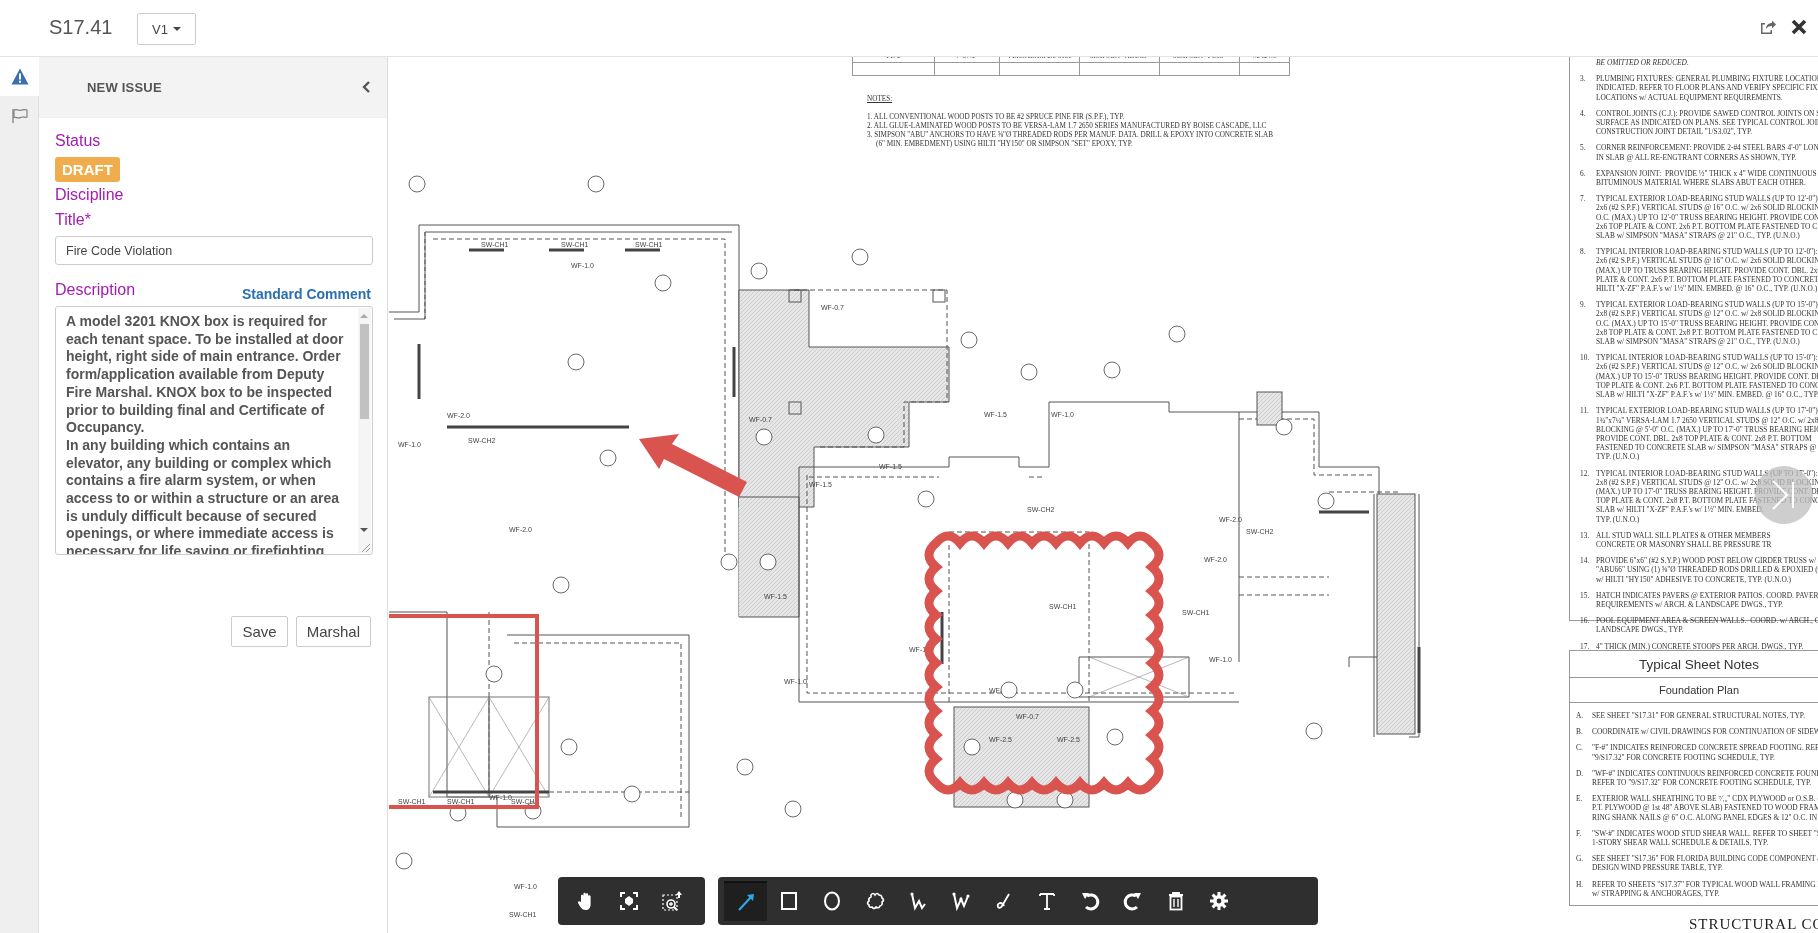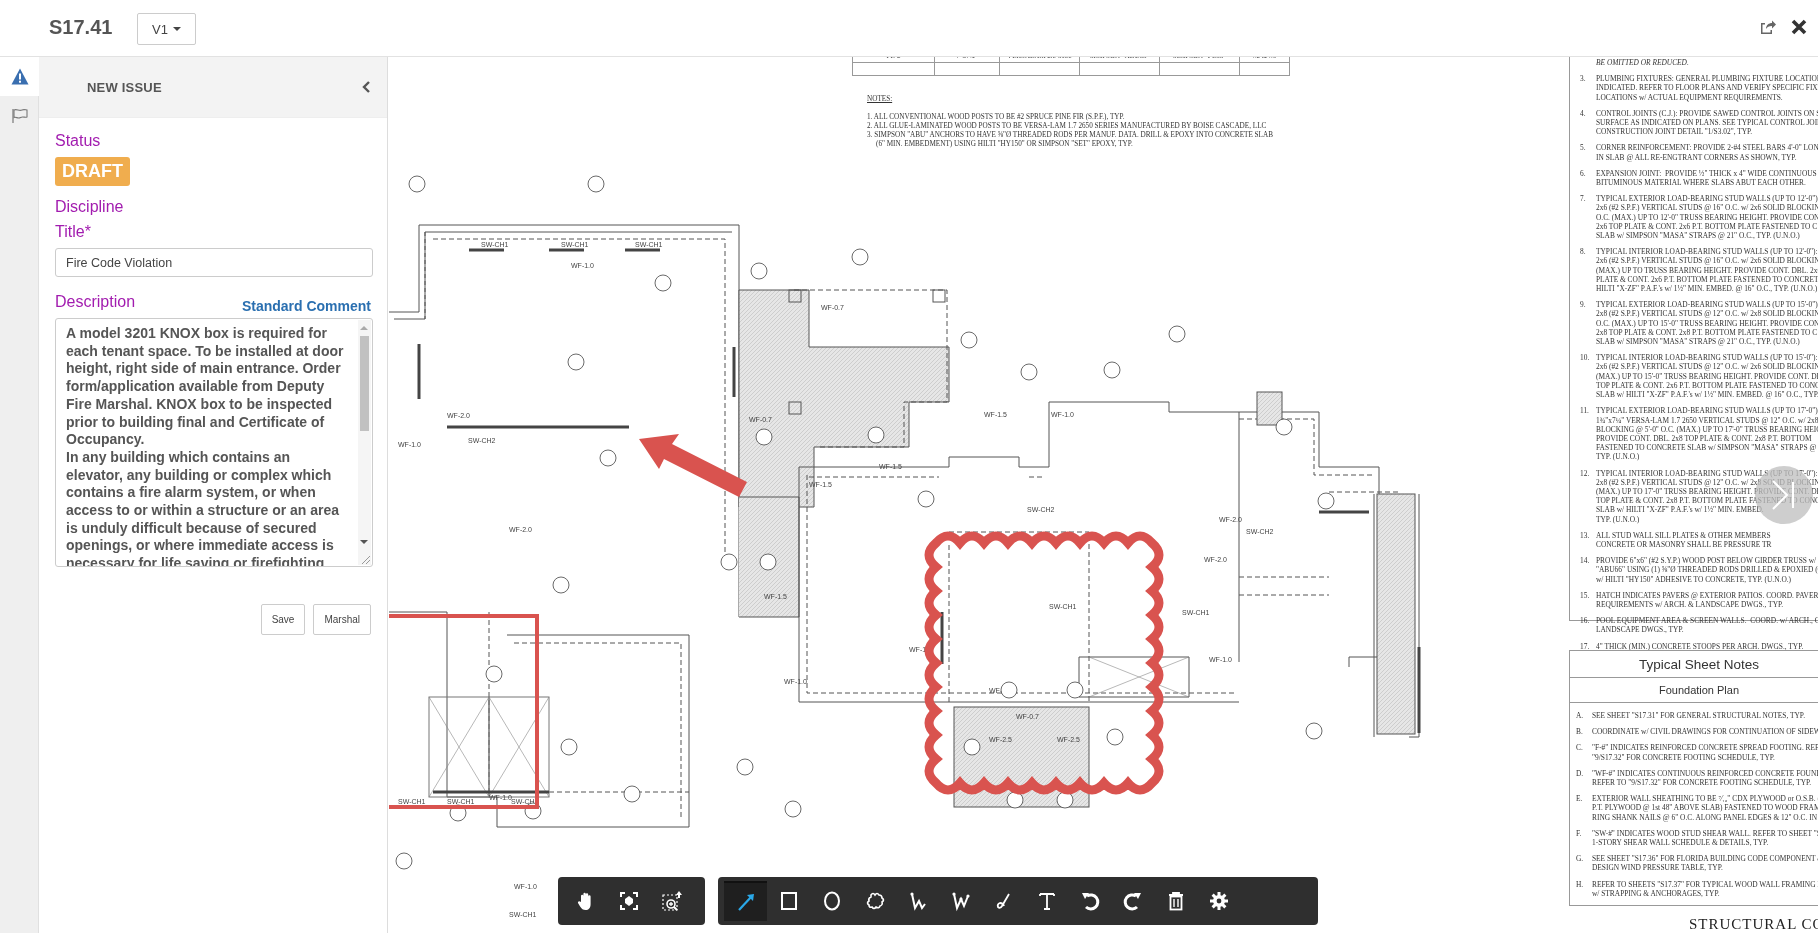--- a/index.html
+++ b/index.html
@@ -2,21 +2,21 @@
 <html><head>
 <meta charset="utf-8">
 <style>
   * { box-sizing: border-box; margin: 0; padding: 0; }
   html, body { width: 1818px; height: 933px; overflow: hidden; background: #fff;
     font-family: "Liberation Sans", sans-serif; color: #333; }
 
   
   .topbar { position: absolute; left: 0; top: 0; width: 1818px; height: 57px; background: #fff;
     border-bottom: 1px solid #e2e2e2; }
-  .sheet-title { position: absolute; left: 49px; top: 16px; font-size: 20px; font-weight: bold; color: #555; }
+  .sheet-title { position: absolute; left: 49px; top: 16px; font-size: 20px; font-weight: normal; color: #555; }
   .version-btn { position: absolute; left: 137px; top: 13px; width: 59px; height: 32px; border: 1px solid #ccc;
     border-radius: 2px; background: #fff; font-size: 13px; color: #444; display: flex; align-items: center;
     justify-content: center; gap: 5px; cursor: pointer; }
   .caret { width: 0; height: 0; border-left: 4px solid transparent; border-right: 4px solid transparent;
     border-top: 4px solid #444; display: inline-block; }
   .top-actions { position: absolute; right: 10px; top: 18px; display: flex; gap: 14px; align-items: center; }
   .share-icon { width: 18px; height: 18px; cursor: pointer; }
   .close-icon { width: 18px; height: 18px; cursor: pointer; }
 
   
@@ -25,43 +25,43 @@
   .rail-btn.active { background: #fff; }
 
   
   .panel { position: absolute; left: 39px; top: 57px; width: 349px; height: 876px; background: #fff; border-right: 1px solid #ddd; }
   .panel-head { height: 61px; background: #f3f3f3; display: flex; align-items: center; justify-content: space-between;
     padding: 0 16px 0 16px; border-bottom: 1px solid #eee; }
   .panel-title { font-size: 13px; font-weight: bold; color: #555; letter-spacing: 0.2px; padding-left: 32px; }
   .collapse-btn { font-size: 16px; font-weight: bold; color: #555; cursor: pointer; }
   .panel-body { padding: 14px 16px 0 16px; }
   .field-label { font-size: 16px; color: #a21caf; margin-bottom: 7px; }
-  .status-badge { display: inline-block; background: #f0ad4e; color: #fff; font-weight: bold; font-size: 18px;
-    padding: 4px 7px; border-radius: 3px; margin-bottom: 12px; }
+  .status-badge { display: inline-block; background: #f0ad4e; color: #fff; font-weight: bold; font-size: 15px;
+    padding: 4px 7px; border-radius: 3px; margin-bottom: 4px; }
   .select { width: 318px; height: 29px; border: 1px solid #ccc; border-radius: 3px; font-size: 12.5px;
     color: #444; padding: 0 10px 0 16px; display: flex; align-items: center; justify-content: space-between;
     margin-bottom: 16px; cursor: pointer; }
   .select .tri { font-size: 9px; color: #555; }
   .text-input { width: 318px; height: 29px; border: 1px solid #ccc; border-radius: 3px; font-size: 12.5px;
     color: #444; padding: 0 10px; display: flex; align-items: center; margin-bottom: 16px; }
   .desc-row { display: flex; justify-content: space-between; align-items: center; }
   .std-comment { font-size: 14px; color: #2a6fb0; font-weight: bold; cursor: pointer; }
   .textarea { position: relative; width: 318px; height: 249px; border: 1px solid #ccc; border-radius: 3px;
     overflow: hidden; }
   .textarea-text { padding: 6px 22px 0 10px; font-size: 14px; line-height: 17.7px; color: #555; white-space: pre-wrap; font-weight: bold; }
   .ta-scroll { position: absolute; right: 1px; top: 1px; width: 13px; height: 245px; background: #f5f5f5; }
   .ta-thumb { position: absolute; left: 2px; top: 16px; width: 9px; height: 95px; background: #c1c1c1; }
   .ta-up, .ta-down { position: absolute; left: 2px; width: 0; height: 0; border-left: 4px solid transparent; border-right: 4px solid transparent; }
   .ta-up { top: 6px; border-bottom: 4px solid #aaa; }
   .ta-down { top: 220px; border-top: 4px solid #555; }
   .ta-grip { position: absolute; right: 2px; bottom: 2px; width: 8px; height: 8px;
     background: linear-gradient(135deg, transparent 45%, #999 45%, #999 55%, transparent 55%, transparent 70%, #999 70%, #999 80%, transparent 80%); }
   .form-actions { display: flex; justify-content: flex-end; gap: 8px; margin-top: 37px; }
   .btn { height: 31px; padding: 0 10px; border: 1px solid #ccc; border-radius: 2px; background: #fff;
-    font-size: 10px; color: #444; cursor: pointer; display: flex; align-items: center; }
+    font-size: 15px; color: #444; cursor: pointer; display: flex; align-items: center; margin-top: 24px; }
 
   
   .canvas { position: absolute; left: 389px; top: 57px; width: 1429px; height: 876px; background: #fff; overflow: hidden; }
   .canvas svg.plan { position: absolute; left: 0; top: 0; }
   .dtxt { font-family: "Liberation Sans", sans-serif; fill: #444; }
 
   .notes-col { position: absolute; left: 1180px; top: 0; width: 260px; height: 876px; font-family: "Liberation Serif", serif;
     font-size: 7.4px; color: #333; line-height: 9.2px; }
   .notes-box { position: absolute; left: 0; top: -6px; width: 260px; height: 570px; border: 1px solid #999; padding: 6px 0 0 10px; }
   .note { display: flex; margin-bottom: 7px; }

